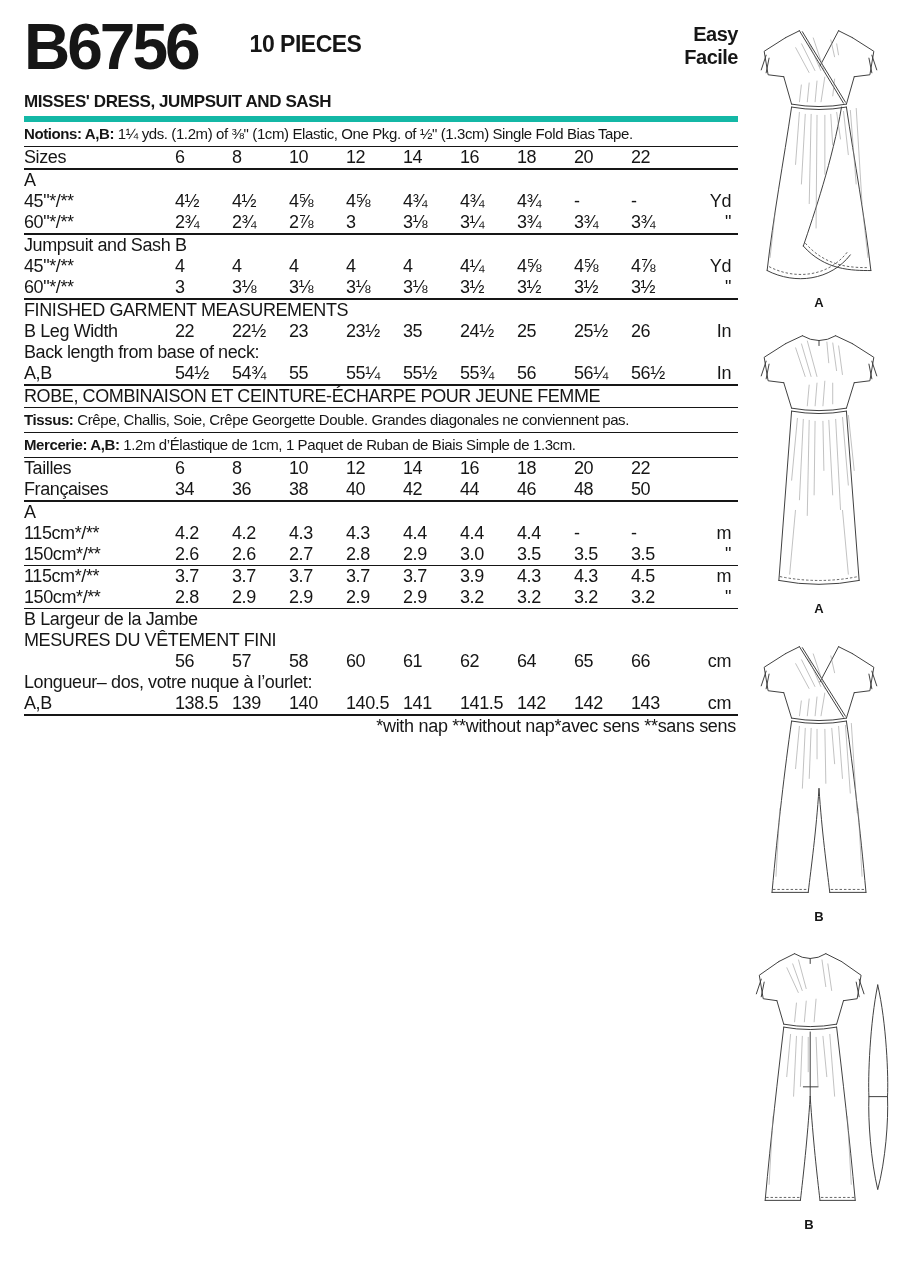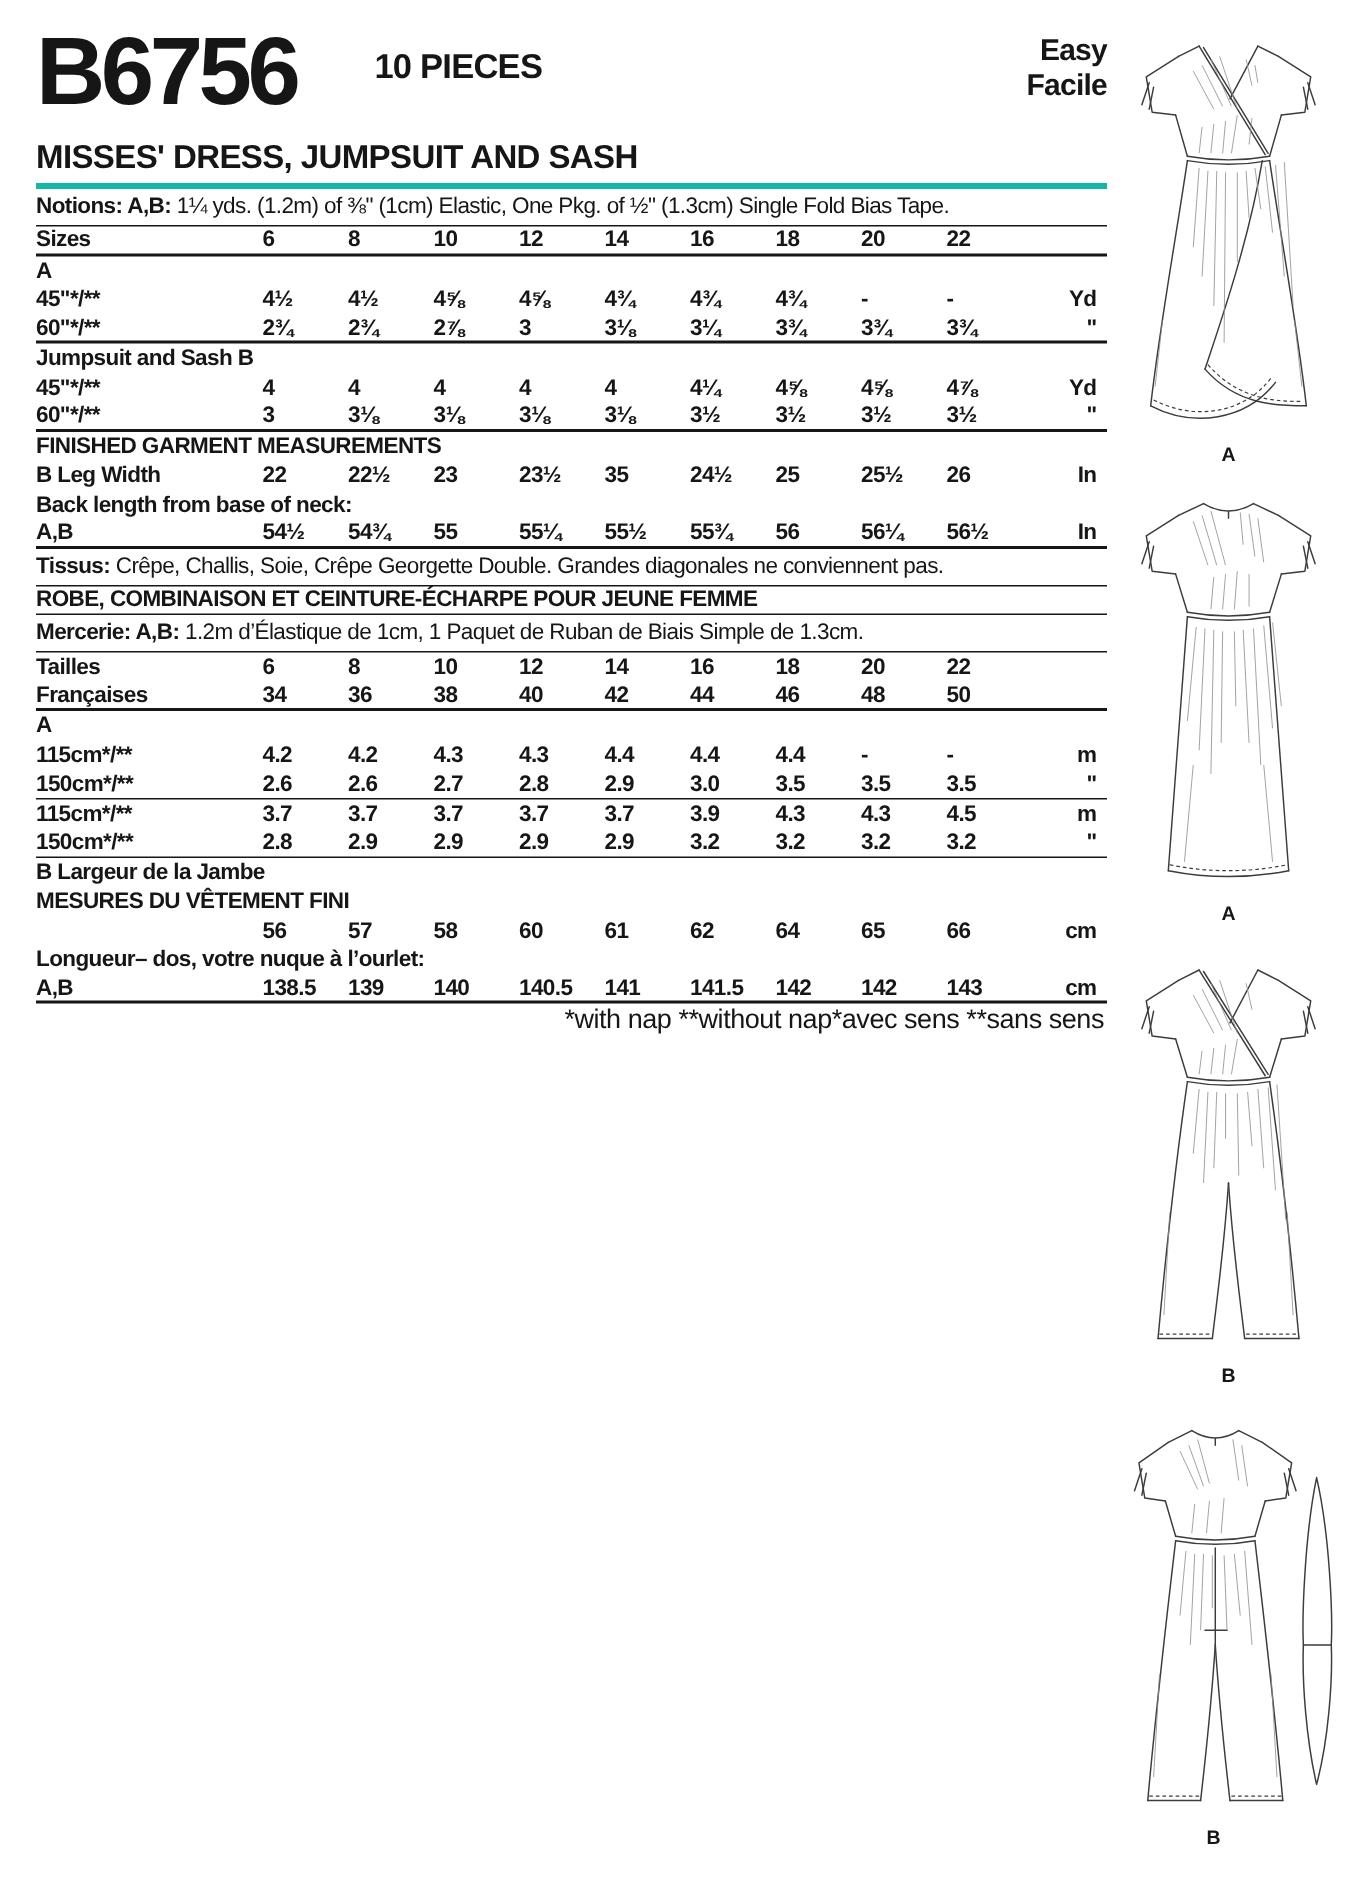--- a/index.html
+++ b/index.html
@@ -7,25 +7,25 @@
   body { font-family: "Liberation Sans", sans-serif; color: #161616; }
   .page { display: flex; width: 904px; padding: 8px 4px 0 24px; }
   .left-col { width: 714px; flex: 0 0 714px; }
   .right-col { width: 162px; flex: 0 0 162px; padding-top: 10px; }
 
   
   .header-row { display: flex; align-items: center; height: 78px; }
   .pattern-number { font-size: 64px; font-weight: bold; letter-spacing: -3px; line-height: 0.95; }
   .pieces { font-size: 23px; font-weight: bold; letter-spacing: -0.5px; margin: 0 0 6px 52px; }
   .difficulty { margin-left: auto; text-align: right; font-size: 20px; font-weight: bold; line-height: 1.15; letter-spacing: -0.5px; padding-bottom: 2px; }
-  .subtitle { font-size: 22px; font-weight: bold; letter-spacing: -0.4px; padding: 6px 0 4px 0; border-bottom: 4px solid #14b8a6; }
+  .subtitle { font-size: 17px; font-weight: bold; letter-spacing: -0.4px; padding: 6px 0 4px 0; border-bottom: 6px solid #14b8a6; }
 
   
   .size-table { width: 714px; }
-  .trow { display: grid; grid-template-columns: 150px repeat(9, 57px) 44px; align-items: center; min-height: 19.5px; font-size: 15px; font-weight: bold; letter-spacing: -0.4px; }
+  .trow { display: grid; grid-template-columns: 150px repeat(9, 57px) 44px; align-items: center; min-height: 19.5px; font-size: 18px; font-weight: normal; letter-spacing: -0.4px; }
   .trow .lab { white-space: nowrap; }
   .trow .val { text-align: left; padding-left: 1px; }
   .trow .unit { text-align: right; }
   .trow.kind-section .lab { grid-column: 1 / -1; }
   .trow.kind-info { display: block; min-height: 24px; padding: 3px 0 4px 0; font-weight: normal; font-size: 15px; }
   .trow.kind-info .info-label { font-weight: bold; }
   .rule-thin { border-bottom: 1.6px solid #161616; }
   .rule-thick { border-bottom: 2.4px solid #161616; }
 
   .footnotes { display: flex; justify-content: flex-end; font-size: 18px; letter-spacing: -0.3px; padding: 0 2px 0 0; }
@@ -154,24 +154,24 @@
           <div class="val">54¾</div>
           <div class="val">55</div>
           <div class="val">55¼</div>
           <div class="val">55½</div>
           <div class="val">55¾</div>
           <div class="val">56</div>
           <div class="val">56¼</div>
           <div class="val">56½</div>
           <div class="unit">In</div>
         </div>
-        <div class="trow kind-info rule-thin"><span class="info-label">Tissus:</span><span> Crêpe, Challis, Soie, Crêpe Georgette Double. Grandes diagonales ne conviennent pas.</span></div>
         <div class="trow kind-section rule-thin">
           <div class="lab">ROBE, COMBINAISON ET CEINTURE-ÉCHARPE POUR JEUNE FEMME</div>
         </div>
+        <div class="trow kind-info rule-thin"><span class="info-label">Tissus:</span><span> Crêpe, Challis, Soie, Crêpe Georgette Double. Grandes diagonales ne conviennent pas.</span></div>
         <div class="trow kind-info rule-thin"><span class="info-label">Mercerie: A,B:</span><span> 1.2m d’Élastique de 1cm, 1 Paquet de Ruban de Biais Simple de 1.3cm.</span></div>
         <div class="trow kind-data">
           <div class="lab">Tailles</div>
           <div class="val">6</div>
           <div class="val">8</div>
           <div class="val">10</div>
           <div class="val">12</div>
           <div class="val">14</div>
           <div class="val">16</div>
           <div class="val">18</div>

